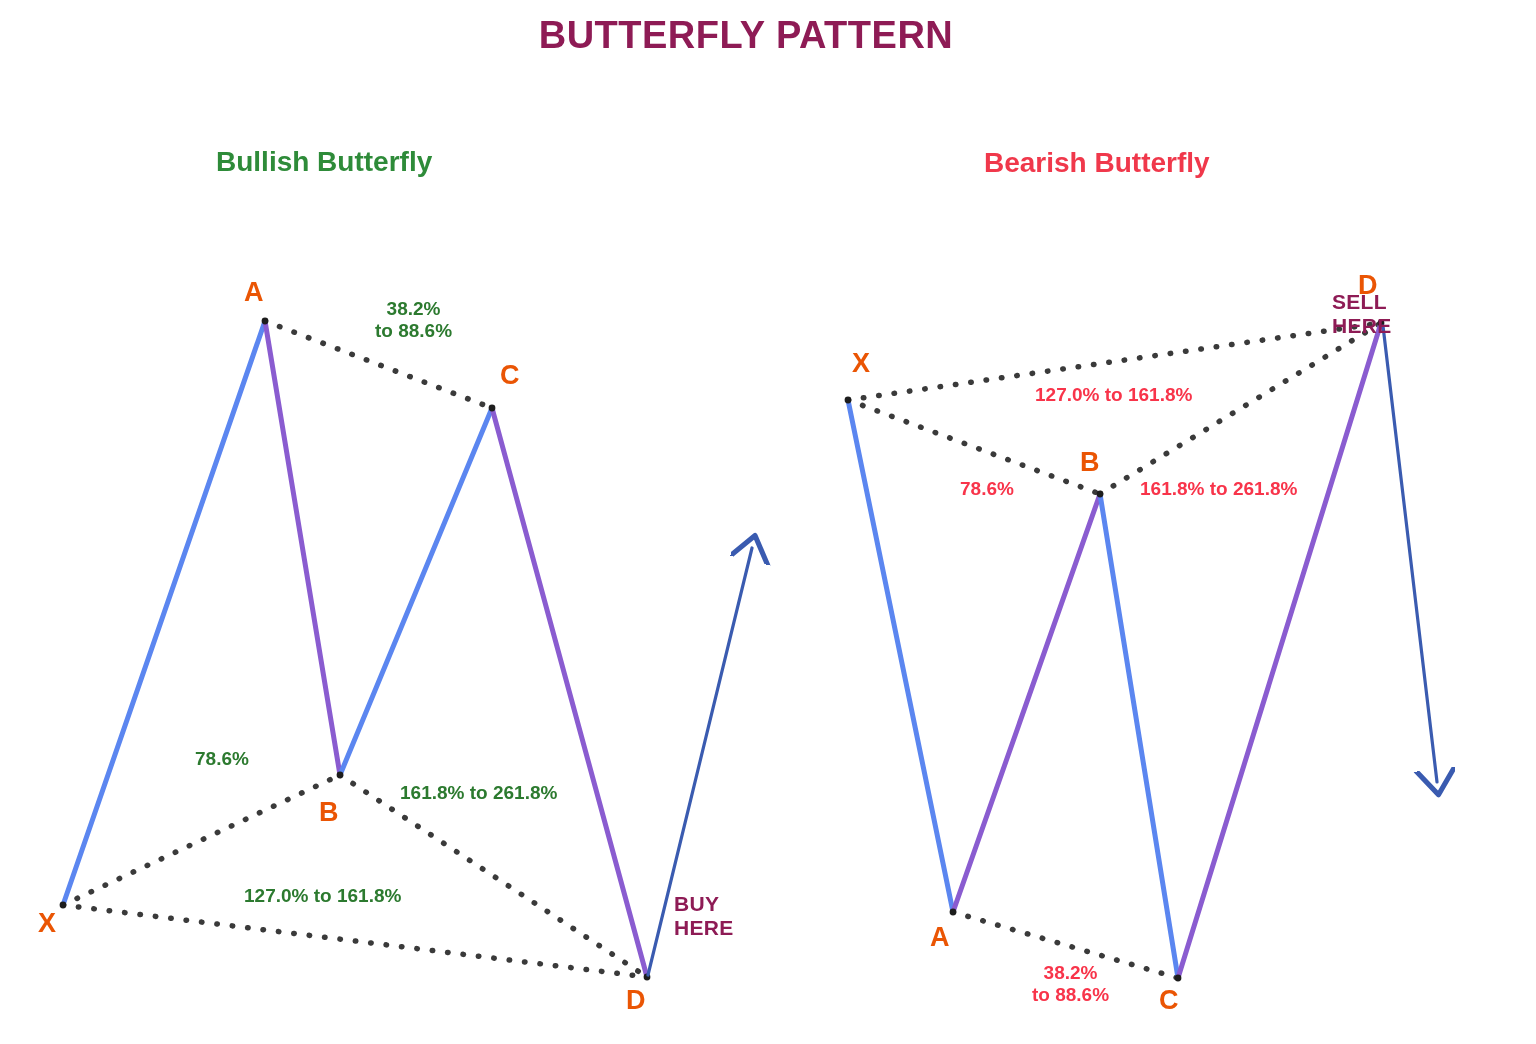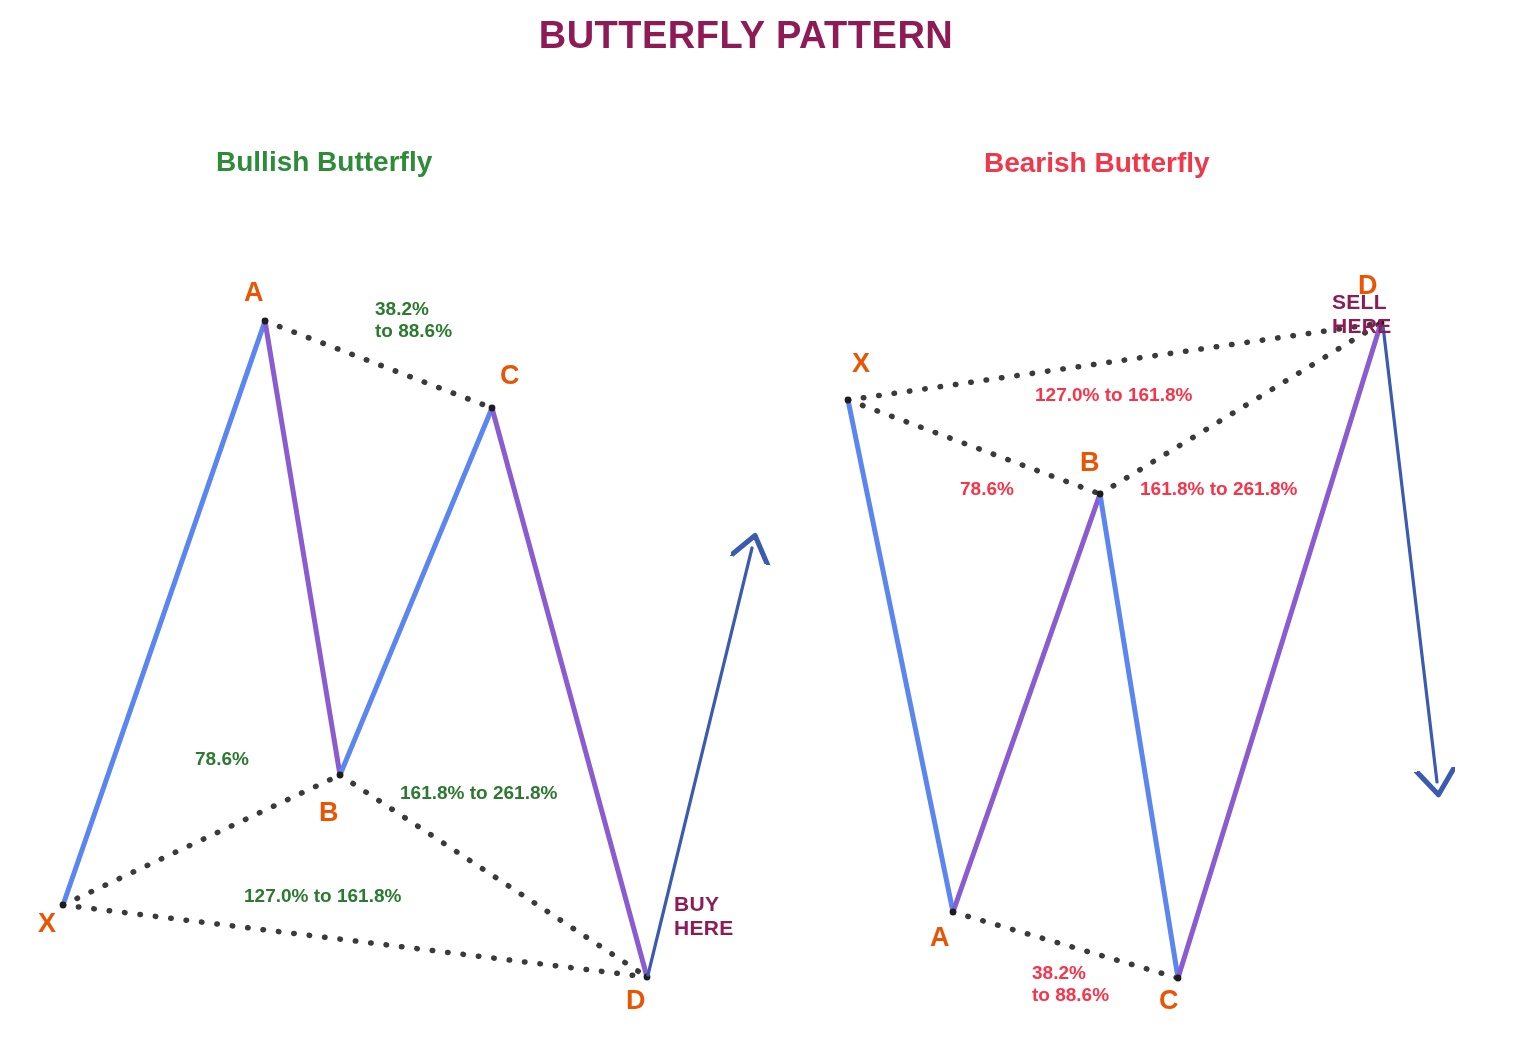--- a/index.html
+++ b/index.html
@@ -65,20 +65,21 @@
     line-height: 1;
     white-space: nowrap;
   }
   .ratio-label {
     position: absolute;
     font-size: 19px;
     font-weight: bold;
     line-height: 1.18;
     white-space: nowrap;
     font-family: "Liberation Sans", sans-serif;
+    text-align: center;
   }
   .ratio-label.green { color: #2c7a2f; }
   .ratio-label.red { color: #f8344a; }
   .action-label {
     position: absolute;
     font-size: 21px;
     font-weight: bold;
     line-height: 1.12;
     color: #8e1b55;
     letter-spacing: 0.3px;

